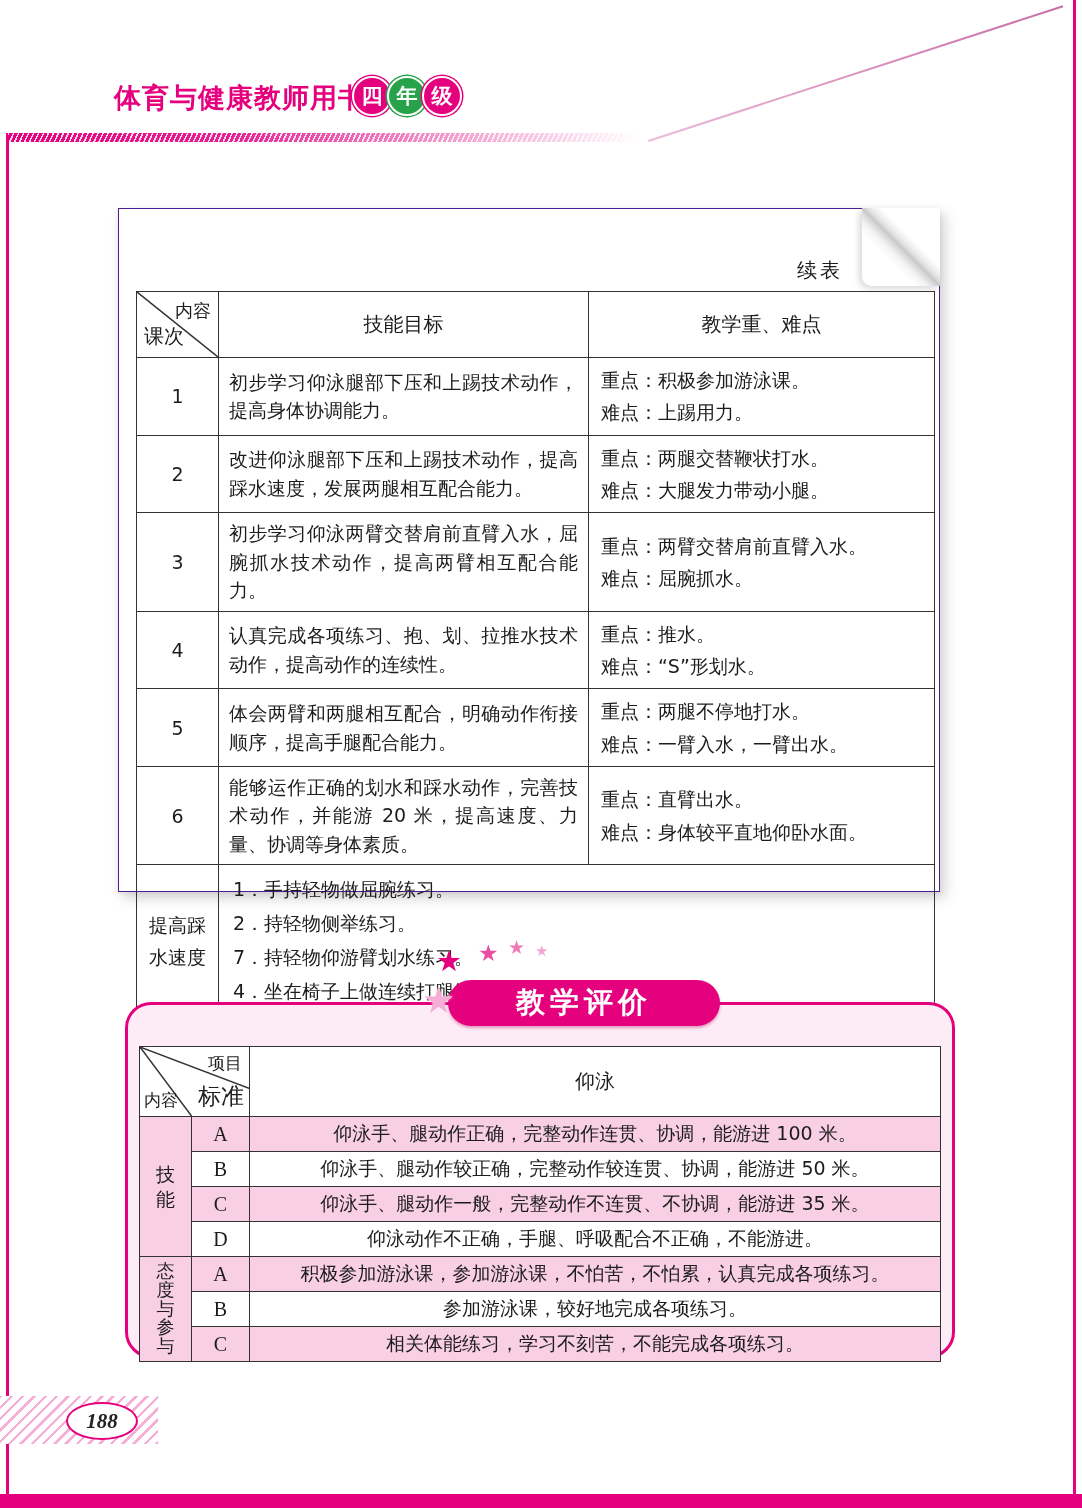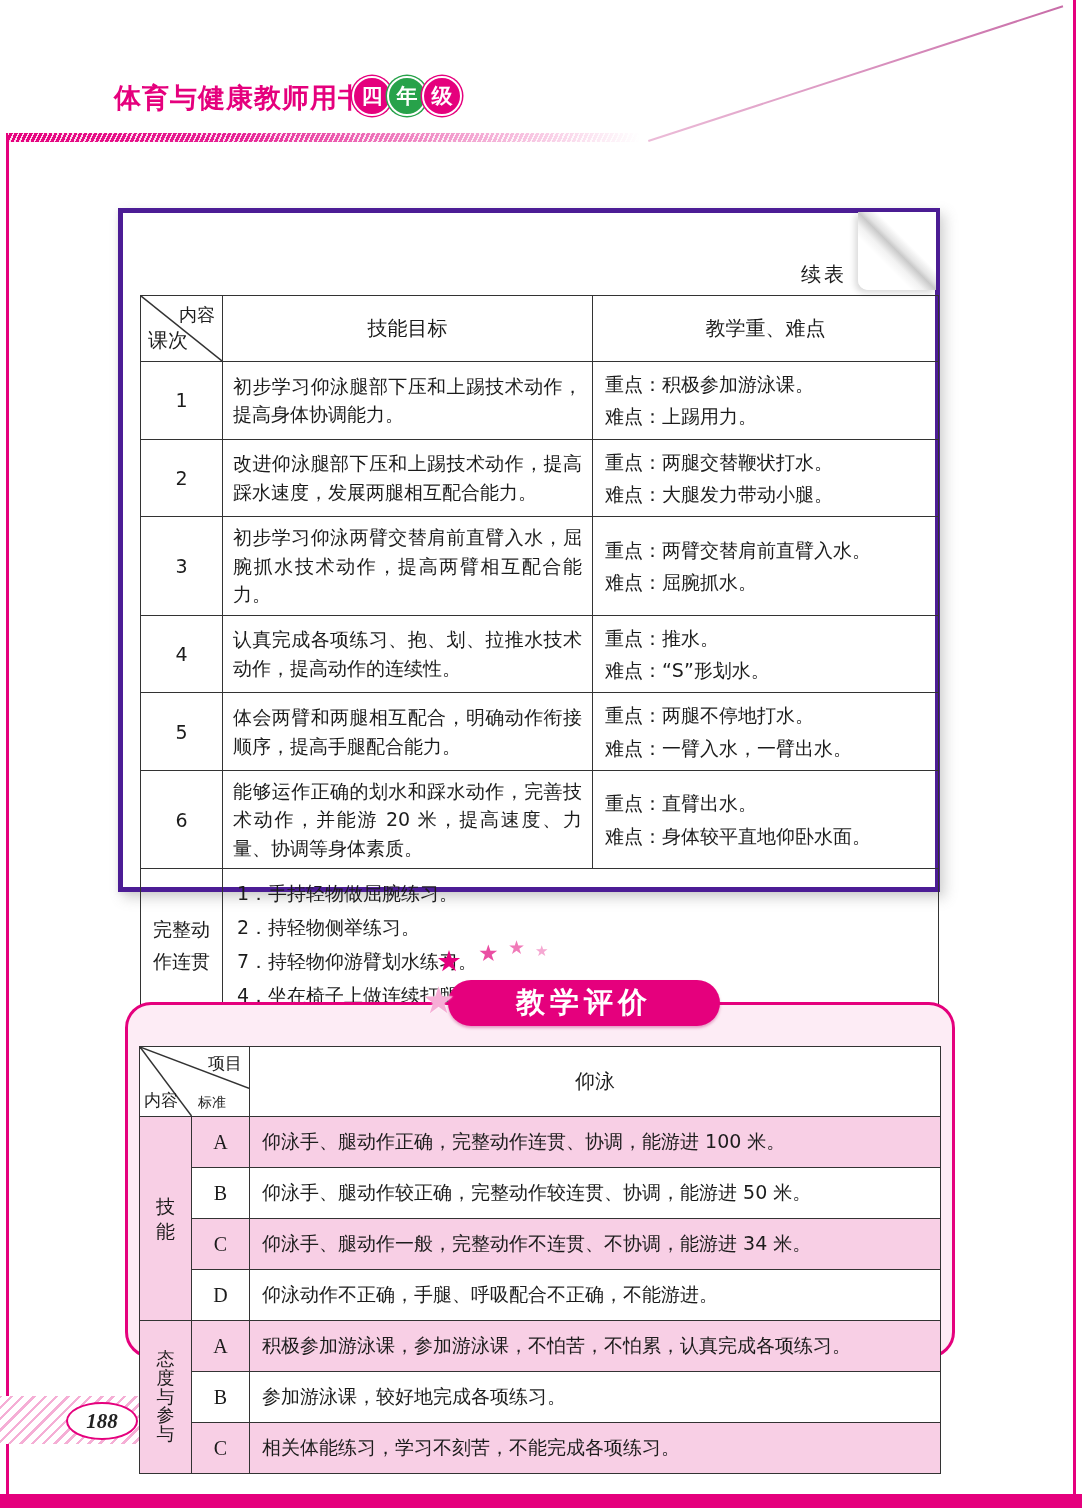--- a/index.html
+++ b/index.html
@@ -29,21 +29,21 @@
   .hatch-bar {
     position:absolute; left:8px; top:133px; width:632px; height:9px;
     background:
       repeating-linear-gradient(115deg, rgba(255,255,255,.85) 0 1.5px, rgba(255,255,255,0) 1.5px 4.5px),
       linear-gradient(to right,#e5007d 0%,#e62093 35%,#f29ccd 70%,rgba(255,255,255,0) 100%);
   }
 
   
   .card {
     position:absolute; left:118px; top:208px; width:822px; height:684px; background:#fff;
-    border:5px solid #4c1d95;
+    border:1px solid #4c1d95;
     box-shadow:5px 6px 12px rgba(110,110,110,.30), -1px 2px 4px rgba(150,150,150,.12);
   }
   .curl {
     position:absolute; top:-1px; right:-1px; width:78px; height:78px;
     background:linear-gradient(225deg,#ffffff 38%,#e4e4e4 46%,#c9c9c9 50%,#f2f2f2 58%,#ffffff 66%);
     box-shadow:-3px 3px 6px rgba(0,0,0,.15); border-bottom-left-radius:10px;
   }
   .cont-label { position:absolute; left:678px; top:48px; font-size:20px; letter-spacing:3px; }
 
   
@@ -77,25 +77,25 @@
   .star.s1 { left:436px; top:944px; font-size:29px; color:#e5007d; }
   .star.s2 { left:478px; top:940px; font-size:23px; color:#ea4ea3; }
   .star.s3 { left:508px; top:936px; font-size:19px; color:#f07ab8; }
   .star.s4 { left:535px; top:942px; font-size:15px; color:#f5a8d2; }
 
   .eval-table { position:absolute; left:139px; top:1046px; width:801px; border-collapse:collapse; table-layout:fixed; font-size:19px; z-index:2; }
   .eval-table td { border:1.5px solid #333; vertical-align:middle; background:#fff; }
   .eval-corner { position:relative; padding:0; }
   .eval-corner svg { position:absolute; left:0; top:0; width:100%; height:100%; display:block; }
   .ec-top    { position:absolute; top:5px; right:7px; font-size:17px; }
-  .ec-mid    { position:absolute; bottom:4px; left:58px; font-size:14px; }
+  .ec-mid    { position:absolute; bottom:4px; left:58px; font-size:23px; }
   .ec-bottom { position:absolute; bottom:4px; left:4px; font-size:17px; }
   .eval-colhead { text-align:center; font-size:20px; }
   .grade-cell { text-align:center; font-family:"Liberation Serif","DejaVu Serif",serif; font-size:20px; }
-  .desc-cell  { padding:12px 12px; }
+  .desc-cell  { padding:4px 12px;text-align:center; }
   tr.pink td.grade-cell, tr.pink td.desc-cell { background:#f8cfe5; }
   tr.white td.grade-cell, tr.white td.desc-cell { background:#ffffff; }
   .group-cell { background:#f8cfe5 !important; text-align:center; padding:0; }
   .vstack { width:1.1em; margin:0 auto; word-break:break-all; line-height:1.3; text-align:center; }
   .vstack-tall { line-height:1.05; font-size:18px; }
 
   
   .stripes {
     position:absolute; left:0; top:1396px; width:158px; height:48px;
     background:repeating-linear-gradient(-45deg,#f5aed5 0 2.5px,#ffffff 2.5px 8px);
@@ -197,21 +197,21 @@
           <td class="lesson-num">6</td>
           <td class="goal-cell">能够运作正确的划水和踩水动作，完善技术动作，并能游 20 米，提高速度、力量、协调等身体素质。</td>
           <td class="points-cell">
             <div>重点：直臂出水。</div>
             <div>难点：身体较平直地仰卧水面。</div>
           </td>
         </tr>
 
         <tr style="height:122px">
           <td class="group-label">
-            <div class="vwrap3">完整动作连贯</div>
+            <div class="vwrap3">提高踩水速度</div>
           </td>
           <td class="fitness-items" colspan="2">
             <div>1．手持轻物做屈腕练习。</div>
             <div>2．持轻物侧举练习。</div>
             <div>7．持轻物仰游臂划水练习。</div>
             <div>4．坐在椅子上做连续打腿练习。</div>
           </td>
         </tr>
       </tbody>
     </table>
@@ -255,21 +255,21 @@
         </td>
         <td class="grade-cell">A</td>
         <td class="desc-cell">仰泳手、腿动作正确，完整动作连贯、协调，能游进 100 米。</td>
       </tr>
       <tr class="white" style="height:34px">
         <td class="grade-cell">B</td>
         <td class="desc-cell">仰泳手、腿动作较正确，完整动作较连贯、协调，能游进 50 米。</td>
       </tr>
       <tr class="pink" style="height:34px">
         <td class="grade-cell">C</td>
-        <td class="desc-cell">仰泳手、腿动作一般，完整动作不连贯、不协调，能游进 34 米。</td>
+        <td class="desc-cell">仰泳手、腿动作一般，完整动作不连贯、不协调，能游进 35 米。</td>
       </tr>
       <tr class="white" style="height:34px">
         <td class="grade-cell">D</td>
         <td class="desc-cell">仰泳动作不正确，手腿、呼吸配合不正确，不能游进。</td>
       </tr>
 
       <tr class="pink" style="height:34px">
         <td class="group-cell" rowspan="3">
           <div class="vstack vstack-tall">态度与参与</div>
         </td>

